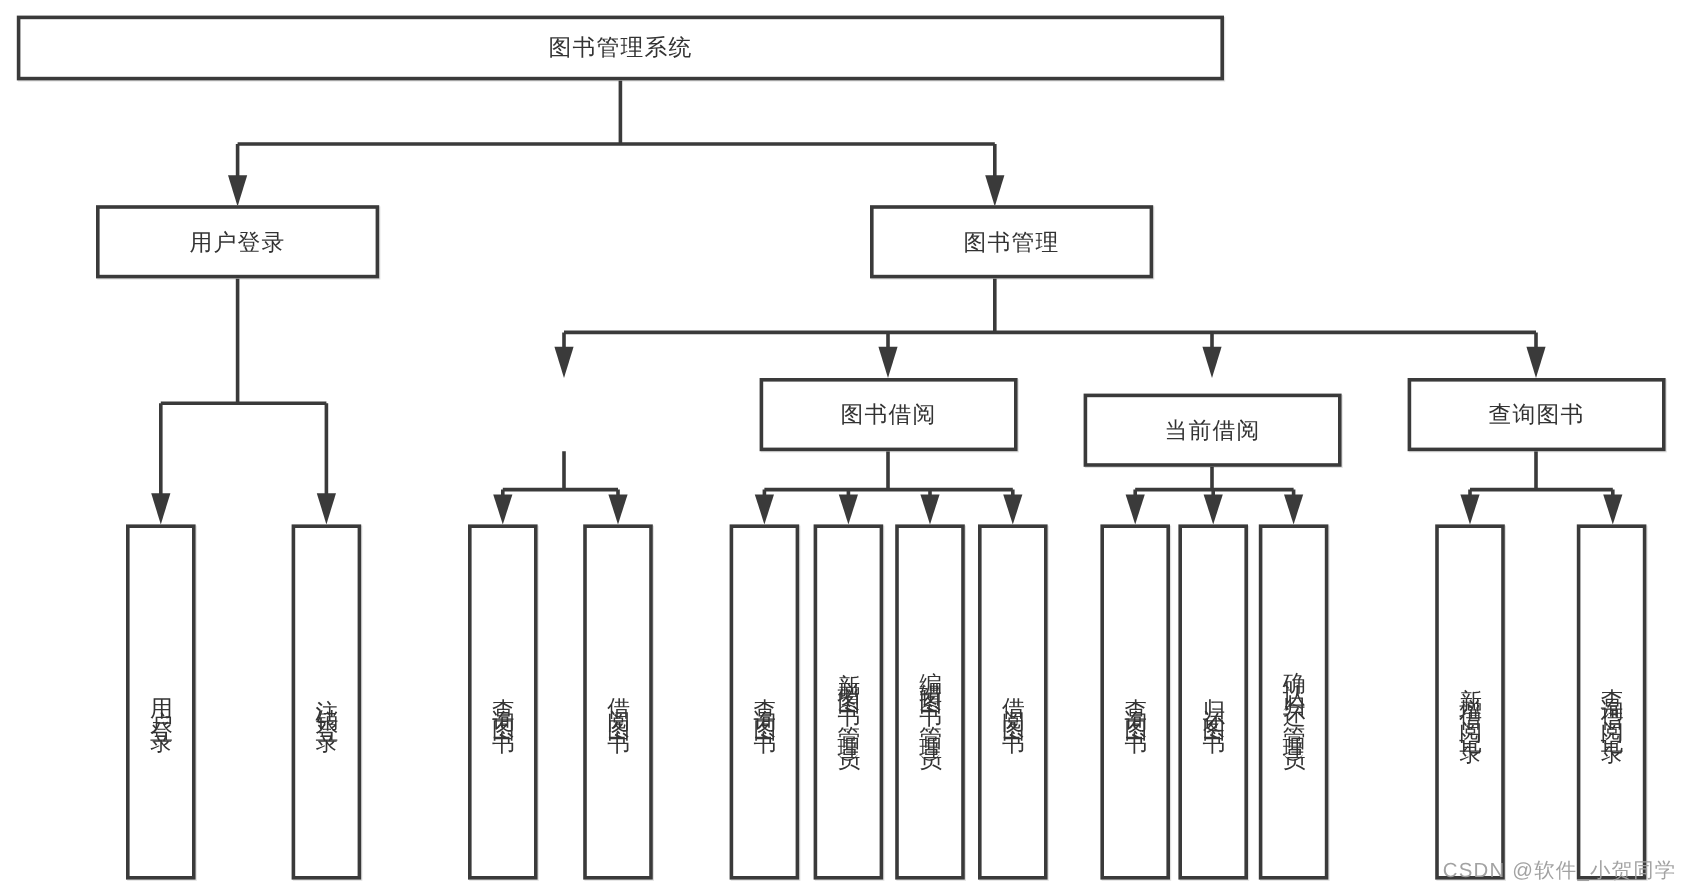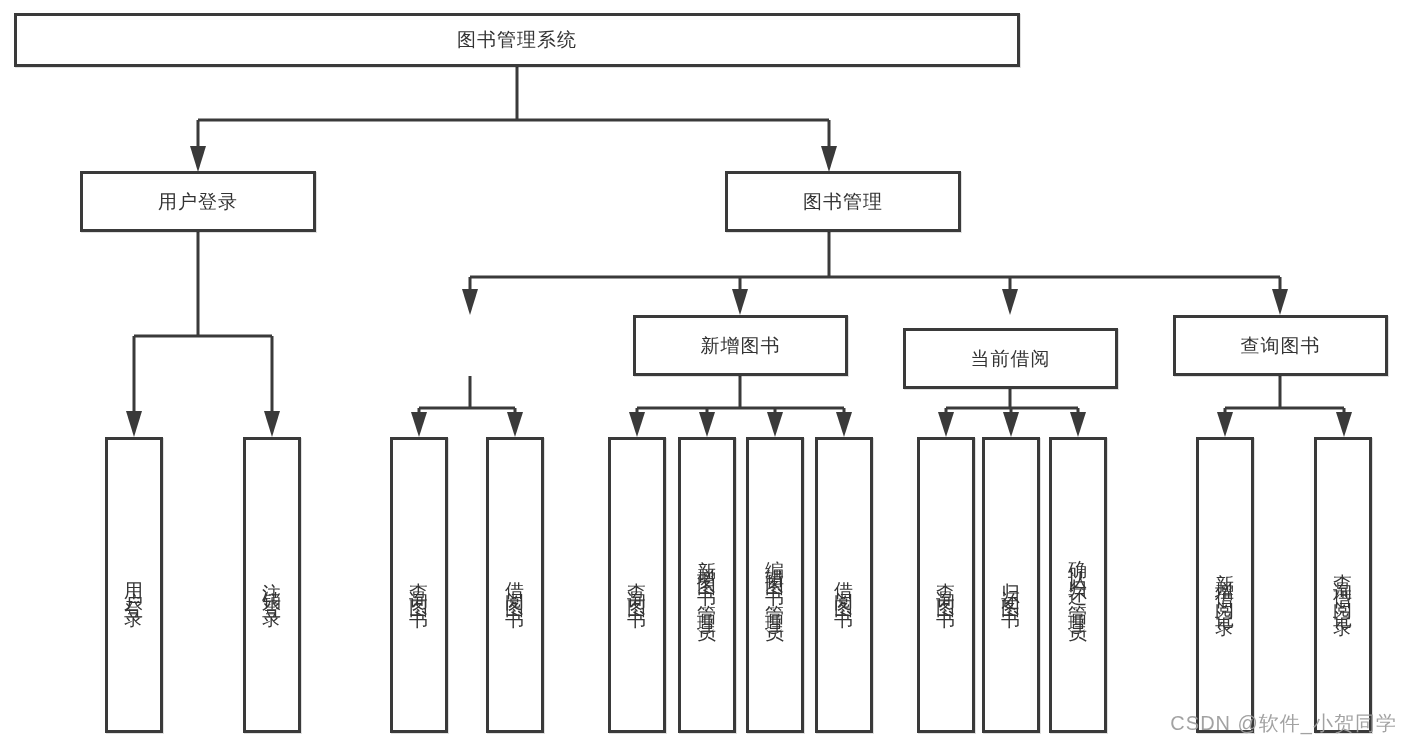--- a/index.html
+++ b/index.html
@@ -35,21 +35,21 @@
     text-orientation:mixed;
     letter-spacing:9px;
     line-height:1;
     font-size:19px;
   }
   .watermark{
     position:absolute;
     right:8px;bottom:10px;
     color:var(--watermark);
     opacity:0.95;
-    font-size:20px;
+    font-size:17px;
     letter-spacing:1px;
     z-index:5;
   }
 </style>
 </head>
 <body>
 
 <div class="canvas">
 
   <svg class="connectors" viewBox="0 0 1405 747" width="1405" height="747" aria-hidden="true">
@@ -86,21 +86,21 @@
     <path d="M1280 376 V408 M1225 408 H1344 M1225 408 V414 M1344 408 V414"></path>
     <polygon points="1217,412 1233,412 1225,437"></polygon>
     <polygon points="1336,412 1352,412 1344,437"></polygon>
   </svg>
 
   <div class="box" style="left:14px;top:13px;width:1006px;height:54px;">图书管理系统</div>
 
   <div class="box" style="left:80px;top:171px;width:236px;height:61px;">用户登录</div>
   <div class="box" style="left:677px;top:171px;width:236px;height:61px;margin-left:48px;">图书管理</div>
 
-  <div class="box" style="left:633px;top:315px;width:215px;height:61px;">新增图书</div>
+  <div class="box" style="left:633px;top:315px;width:215px;height:61px;">图书借阅</div>
   <div class="box" style="left:903px;top:328px;width:215px;height:61px;">当前借阅</div>
   <div class="box" style="left:1173px;top:315px;width:215px;height:61px;">查询图书</div>
 
   <div class="box vbox" style="left:105px;top:437px;width:58px;height:296px;">用户登录</div>
   <div class="box vbox" style="left:243px;top:437px;width:58px;height:296px;">注销登录</div>
 
   <div class="box vbox" style="left:390px;top:437px;width:58px;height:296px;">查询图书</div>
   <div class="box vbox" style="left:486px;top:437px;width:58px;height:296px;">借阅图书</div>
 
   <div class="box vbox" style="left:608px;top:437px;width:58px;height:296px;">查询图书</div>

